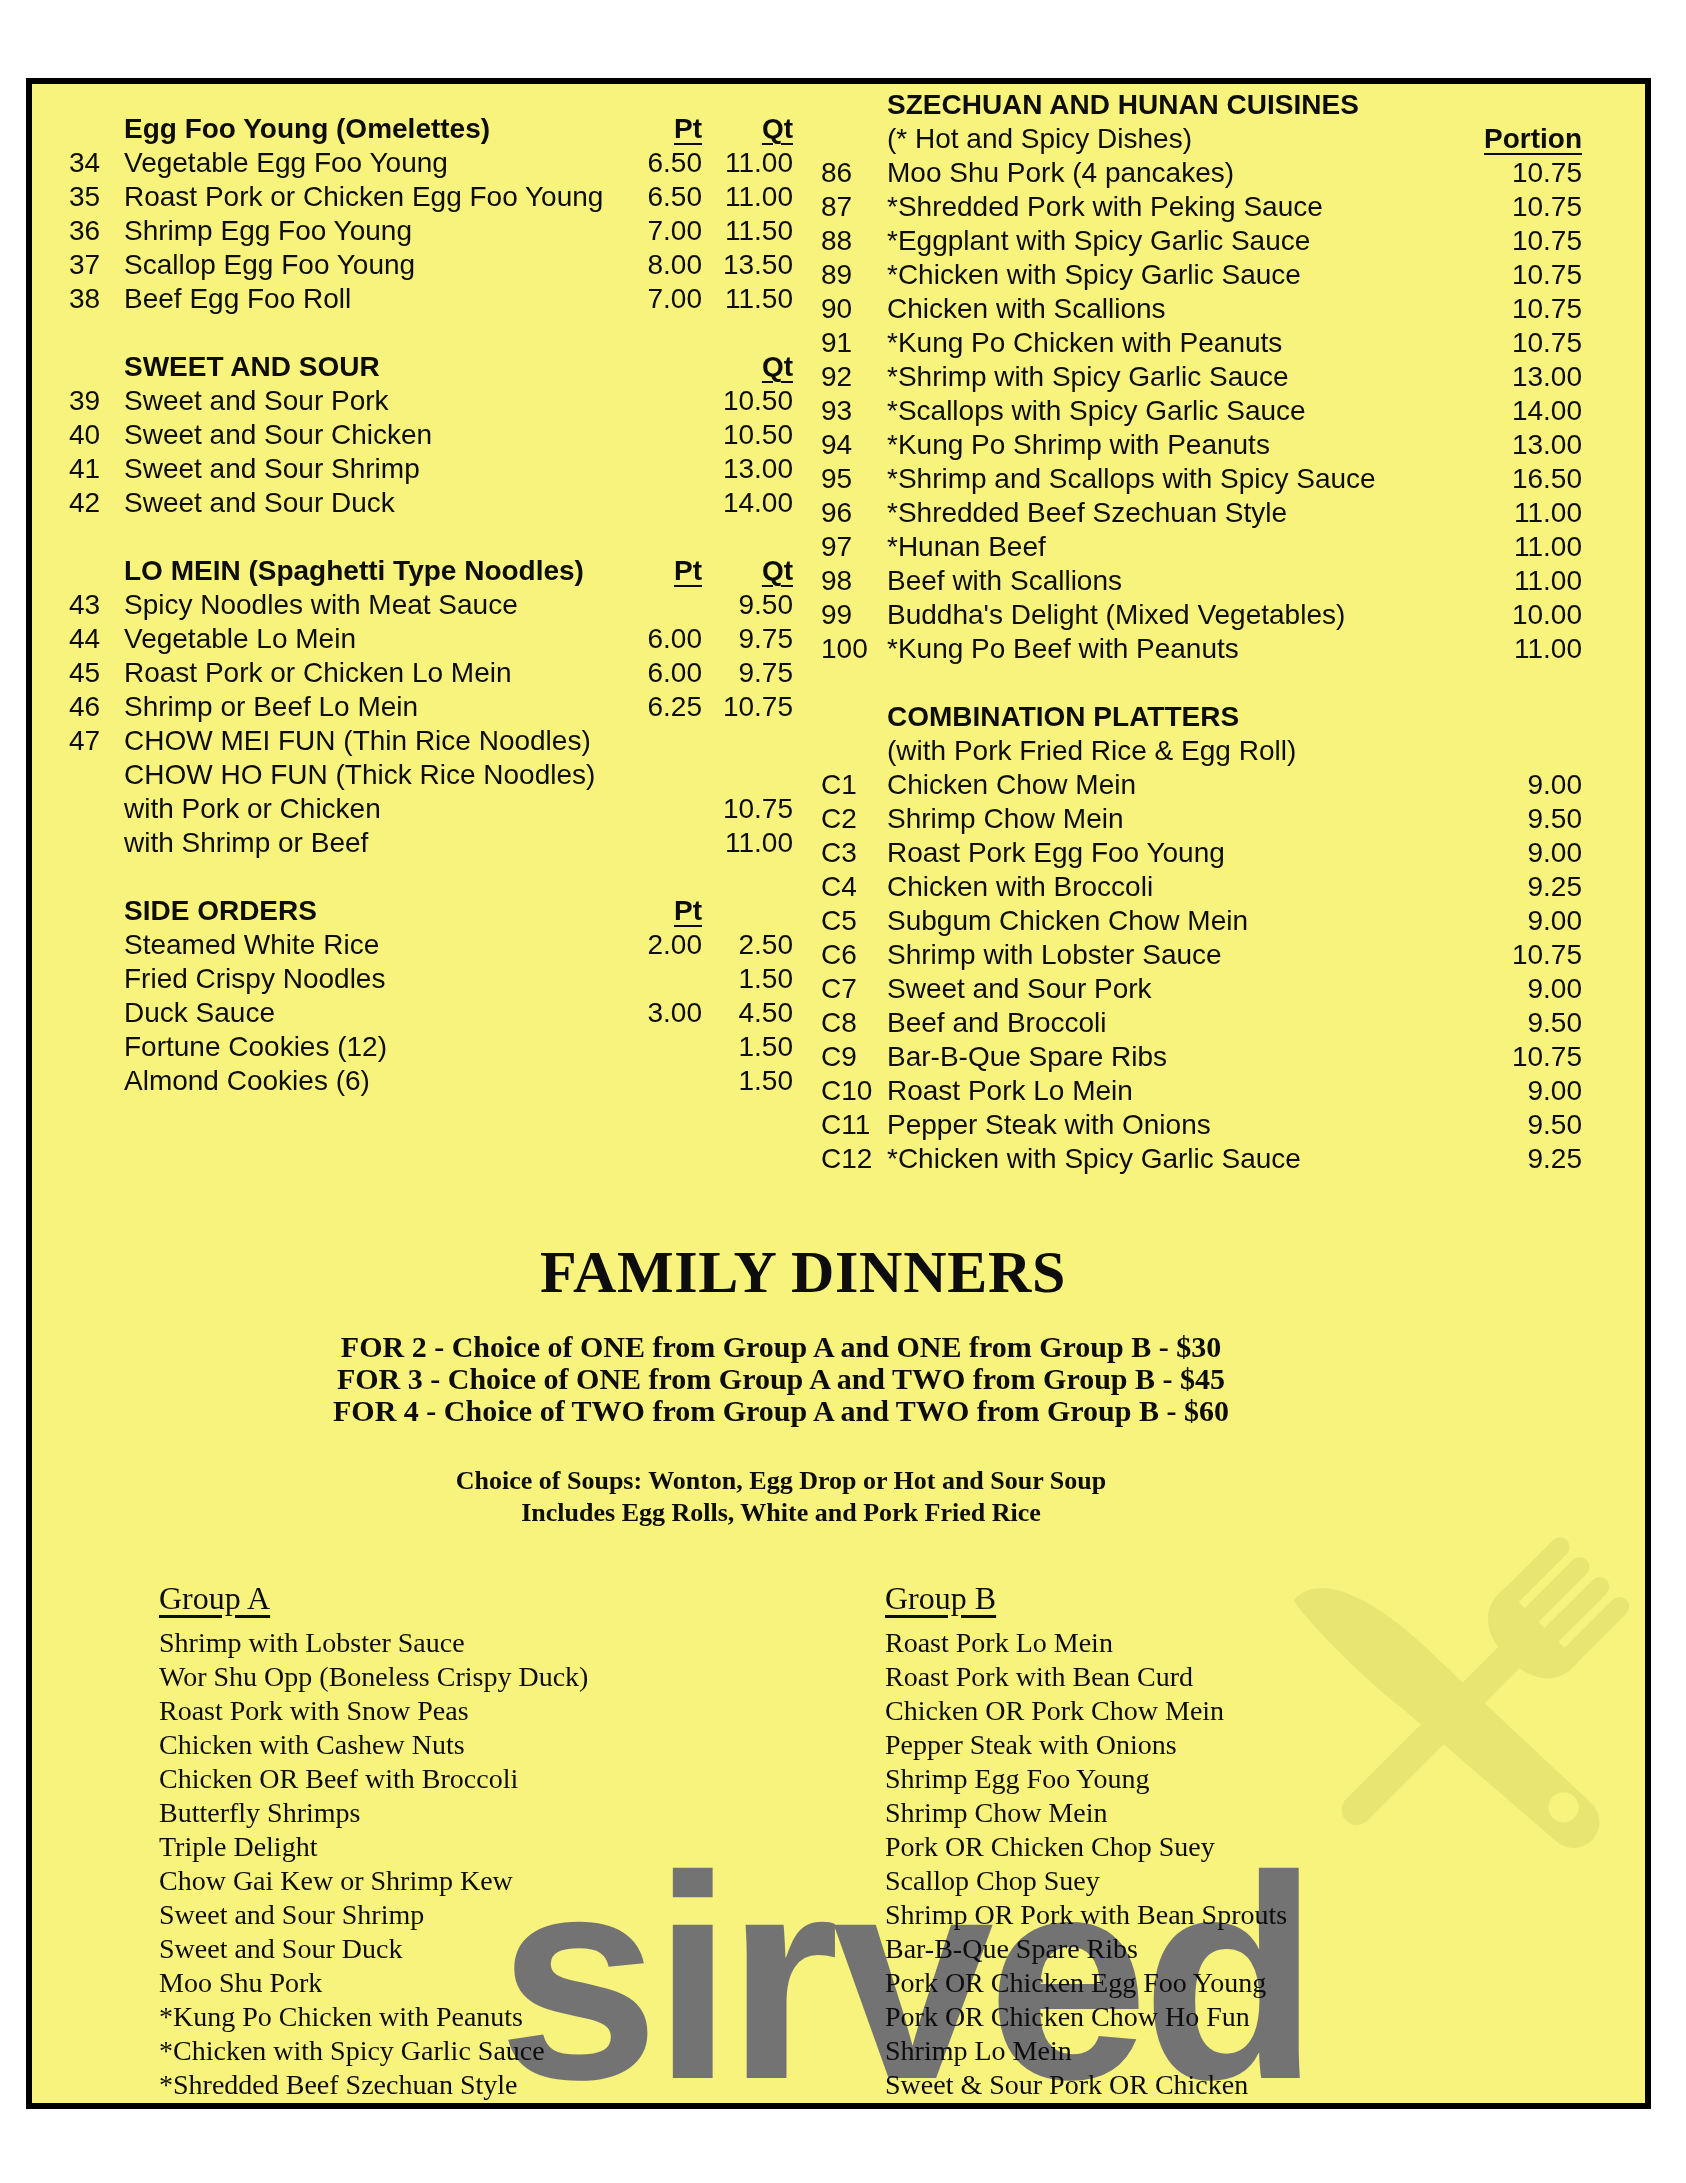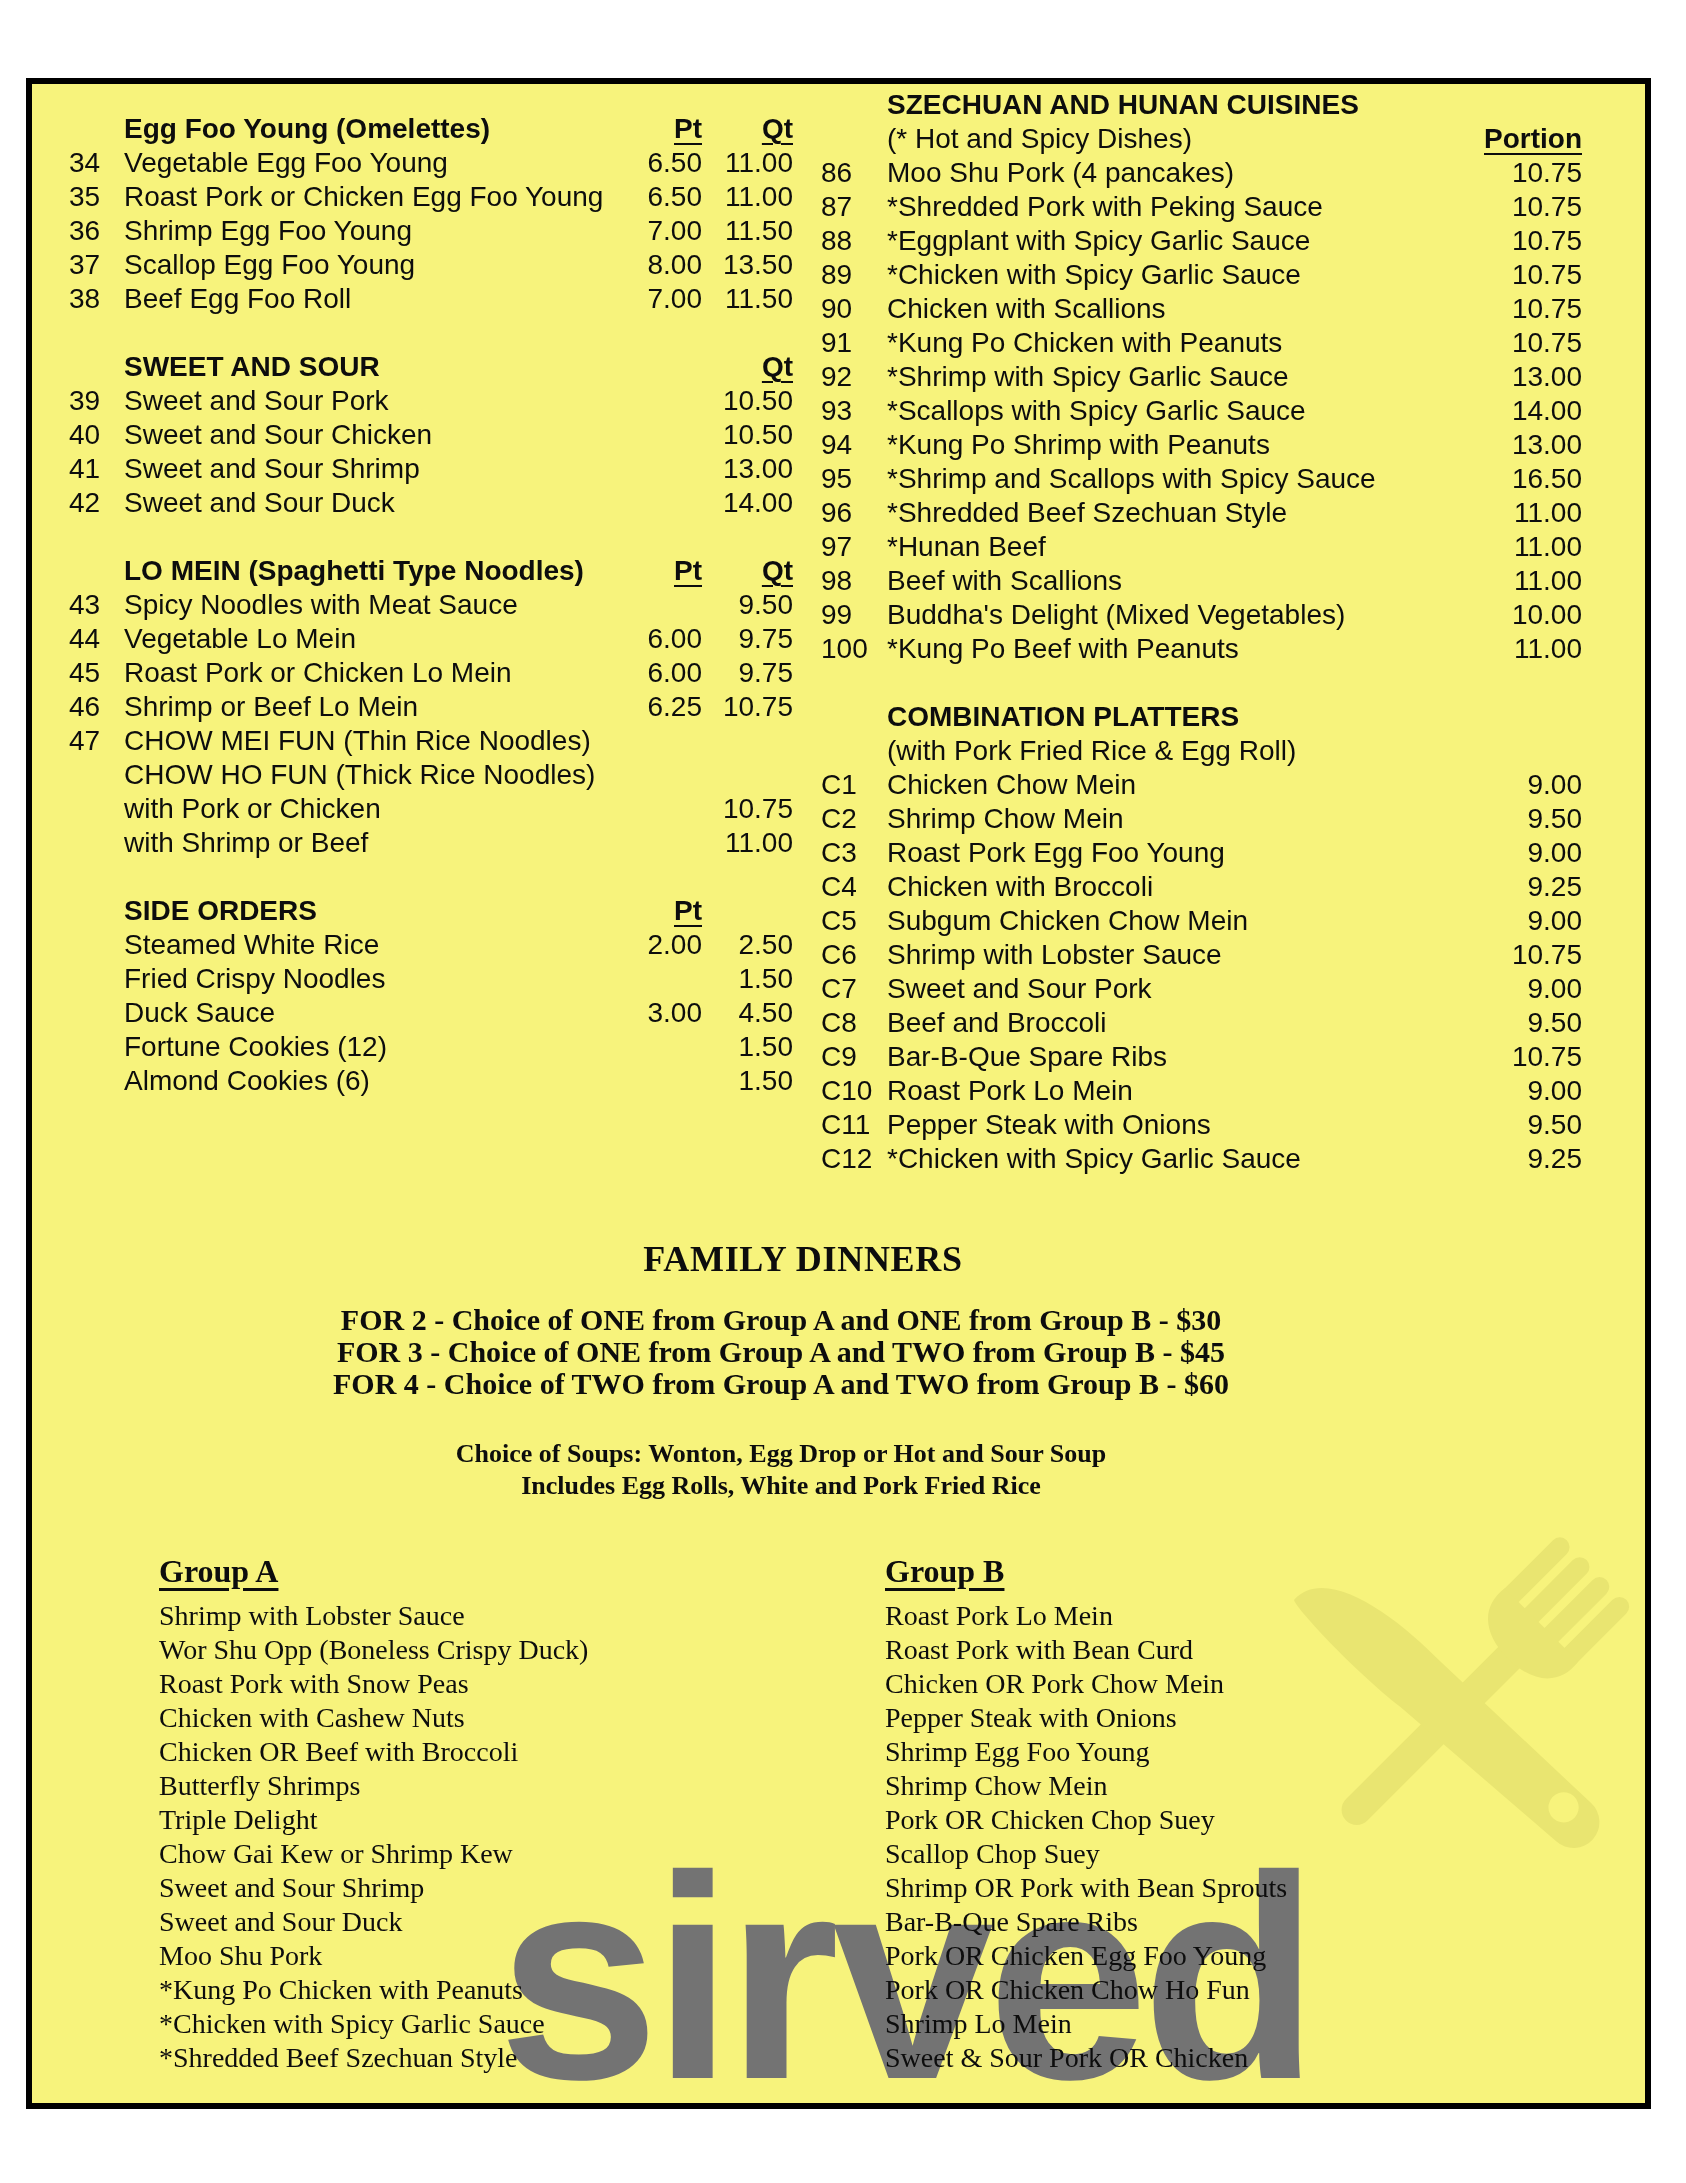--- a/index.html
+++ b/index.html
@@ -30,31 +30,31 @@
   .pt,.qt,.price{text-align:right;}
   .hdr .name,.hdr .price{font-weight:700;}
   .colhead{font-weight:700;text-decoration:underline;text-decoration-thickness:2px;text-underline-offset:4.7px;}
   .sec{margin-top:34px;}
   .sec:first-child{margin-top:0;}
   
   .family{
     position:relative;z-index:1;margin-top:62px;padding-right:115px;
     text-align:center;font-family:"Liberation Serif",serif;
   }
-  .family-title{font-size:36px;font-weight:700;letter-spacing:0.7px;margin-left:44px;}
+  .family-title{font-size:60px;font-weight:700;letter-spacing:0.7px;margin-left:44px;}
   .for-lines{margin-top:24px;}
   .for-line{font-size:30px;font-weight:700;line-height:32px;}
   .soups-block{margin-top:38px;}
   .soups-line{font-size:26px;font-weight:700;line-height:32px;}
   
   .groups{position:relative;z-index:1;display:flex;margin-top:51px;font-family:"Liberation Serif",serif;}
   .group-a{margin-left:127px;width:726px;box-sizing:border-box;}
   .group-b{flex:1;}
   .group-h{
-    display:inline-block;font-size:32px;font-weight:700;margin-bottom:9.4px;
+    display:inline-block;font-size:32px;font-weight:400;margin-bottom:9.4px;
     text-decoration:underline;text-decoration-thickness:2.7px;text-underline-offset:6px;
   }
   .group-item{font-size:28px;line-height:34px;}
 </style>
 </head>
 <body>
 
 <div class="menu">
 
   <svg class="wm-logo" viewBox="0 0 200 200" aria-hidden="true">

